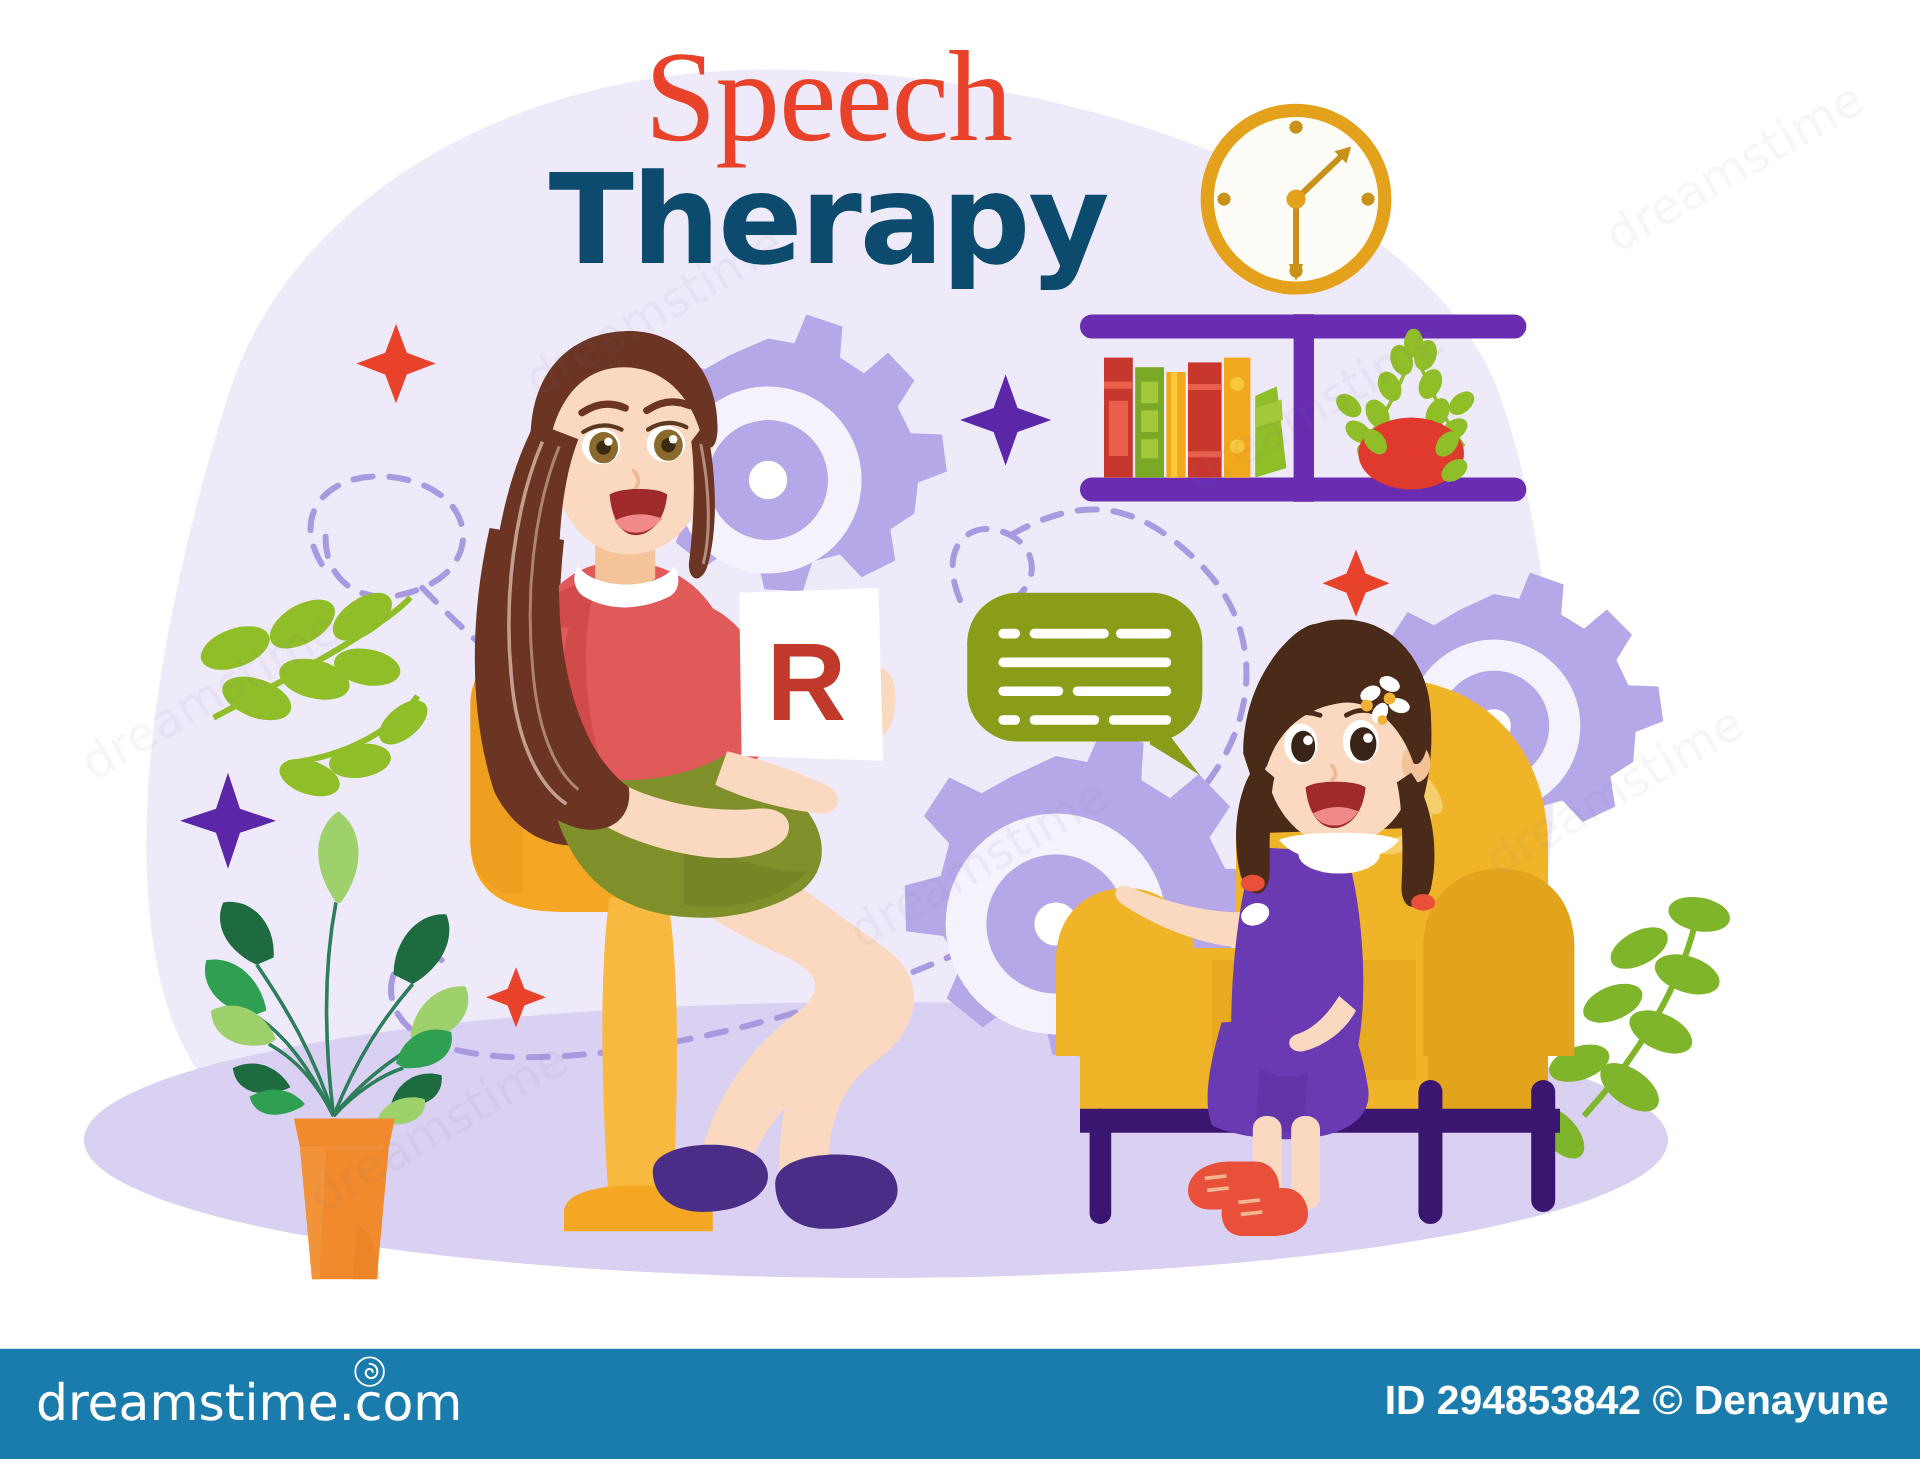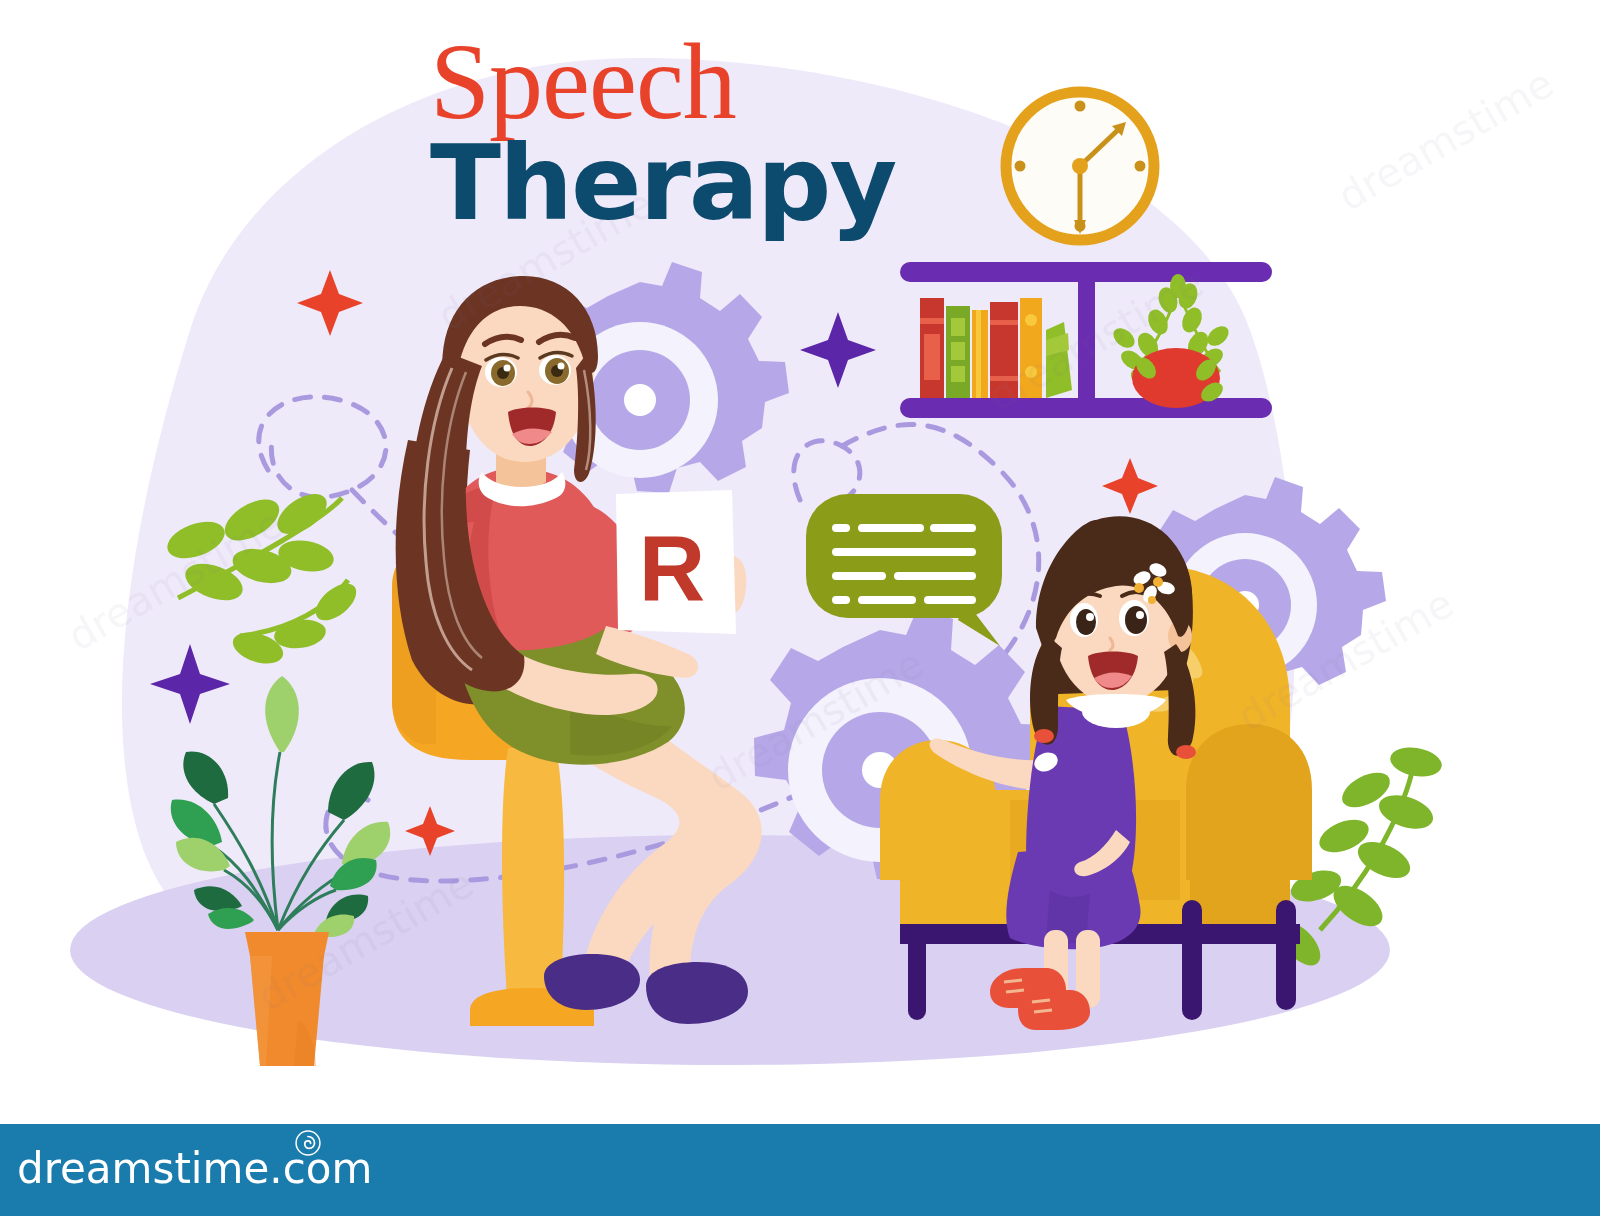--- a/index.html
+++ b/index.html
@@ -1,25 +1,25 @@
 <!DOCTYPE html>
 <html><head>
 <meta charset="utf-8">
 <style>
   html,body{margin:0;padding:0;background:#fff;}
   body{width:1600px;height:1216px;overflow:hidden;font-family:"Liberation Sans",sans-serif;}
   #stage{position:relative;width:1600px;height:1216px;background:#ffffff;overflow:hidden;}
   #art{position:absolute;left:0;top:0;width:1600px;height:1216px;}
   #footer{position:absolute;left:0;bottom:0;width:1600px;height:92px;background:#1a7bad;}
-  #ds-logo{position:absolute;left:17px;top:20px;color:#fff;font-size:42px;letter-spacing:0px;
+  #ds-logo{position:absolute;left:30px;top:20px;color:#fff;font-size:42px;letter-spacing:0px;
            font-family:"DejaVu Sans",sans-serif;font-weight:400;}
   #spiralmark{position:absolute;left:295px;top:6px;width:26px;height:26px;}
   #credit{position:absolute;right:26px;top:24px;color:#ffffff;font-size:34px;font-weight:bold;
           font-family:"Liberation Sans",sans-serif;white-space:nowrap;}
-  #title-wrap{position:absolute;left:430px;top:28px;width:520px;height:220px;text-align:left;}
+  #title-wrap{position:absolute;left:430px;top:28px;width:520px;height:220px;text-align:center;}
   #t-speech{font-family:"Liberation Serif",serif;font-size:108px;line-height:1;color:#e8432a;
             font-weight:400;letter-spacing:-1px;}
   #t-therapy{font-family:"DejaVu Sans",sans-serif;font-size:104px;line-height:1.02;color:#0c4a6e;
              font-weight:bold;letter-spacing:-2px;margin-top:-6px;}
   .wmtxt{position:absolute;color:rgba(125,110,160,.07);font-size:40px;
          font-family:"DejaVu Sans",sans-serif;white-space:nowrap;
          transform:rotate(-30deg);transform-origin:0 0;}
 </style>
 </head>
 <body>
@@ -451,15 +451,16 @@
 
   <div id="footer">
     <div id="ds-logo">
       <span>dreamstime</span><span>.com</span>
     </div>
     <svg id="spiralmark" viewBox="0 0 24 24">
       <circle cx="12" cy="12" r="11" fill="none" stroke="#ffffff" stroke-width="1.4"></circle>
       <path d="M12 6 C15.5 6 18 8.6 18 12 C18 14.8 15.8 17 13 17
                C10.8 17 9 15.2 9 13 C9 11.3 10.3 10 12 10 C13.3 10 14.4 11 14.4 12.3" fill="none" stroke="#ffffff" stroke-width="1.6" stroke-linecap="round"></path>
     </svg>
+    <div id="credit">ID 294853842 © Denayune</div>
   </div>
 
 </div>
 
 </body></html>

